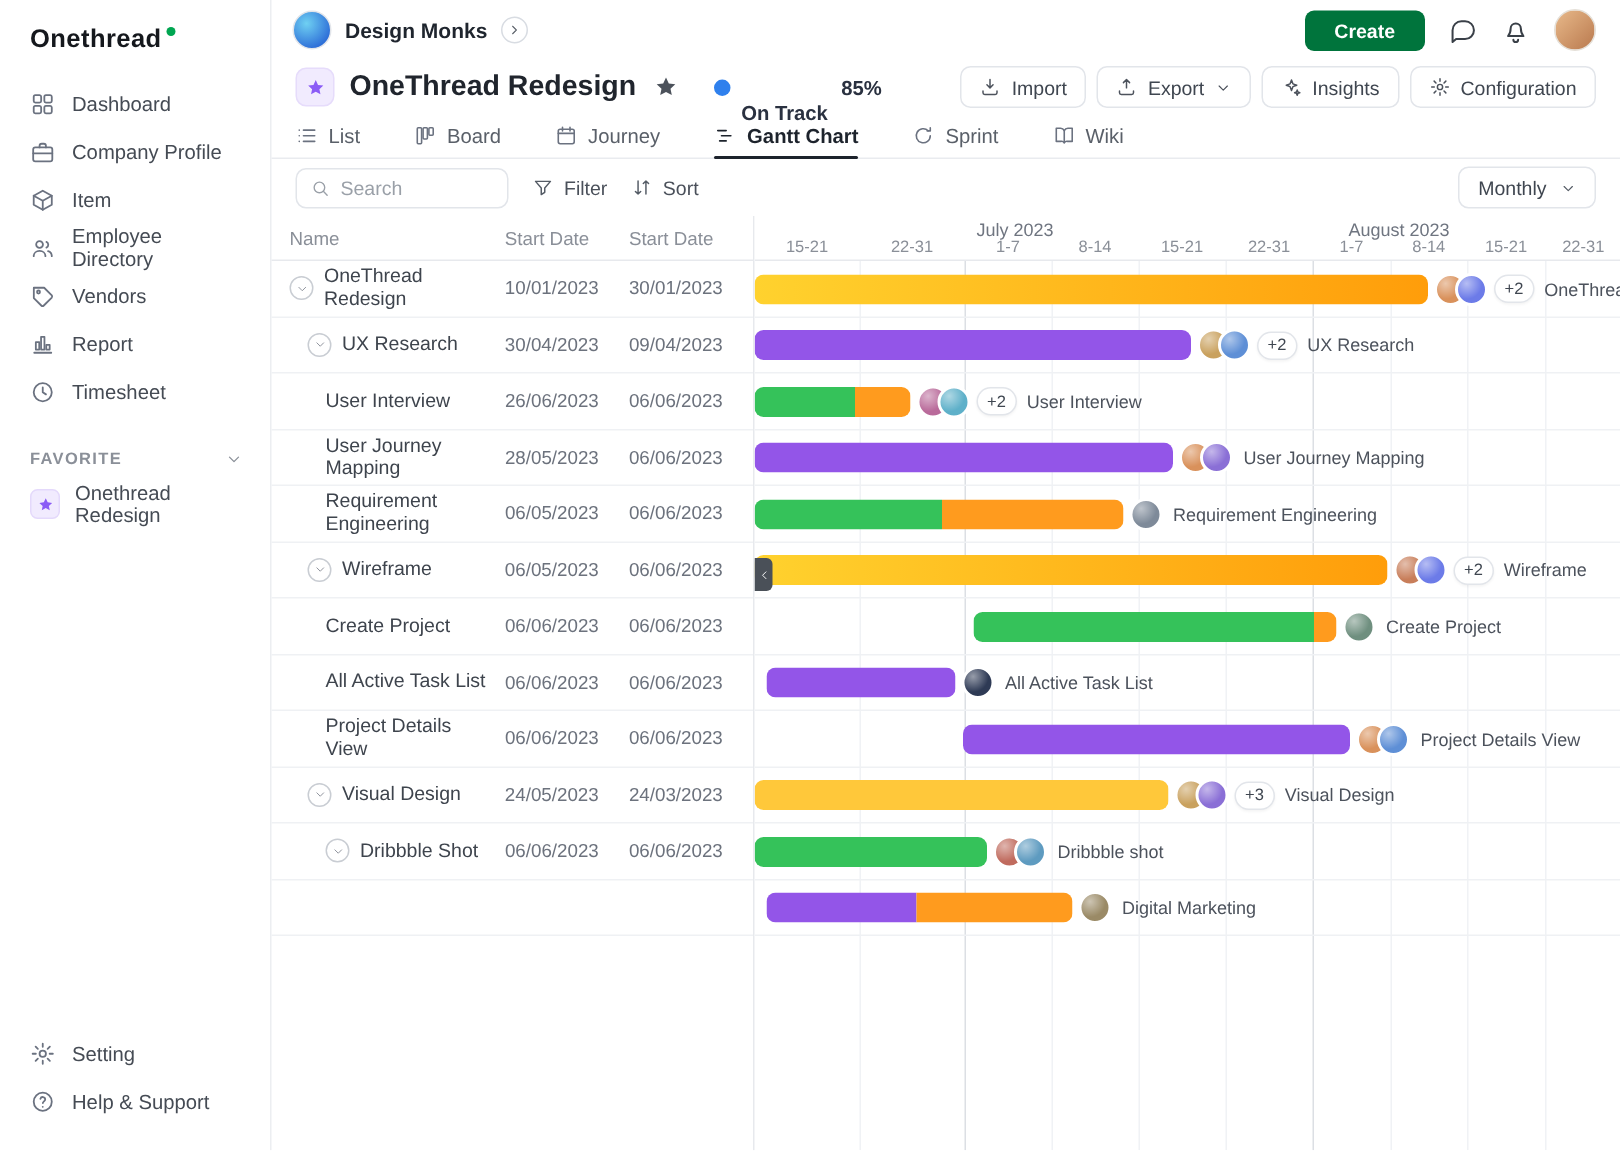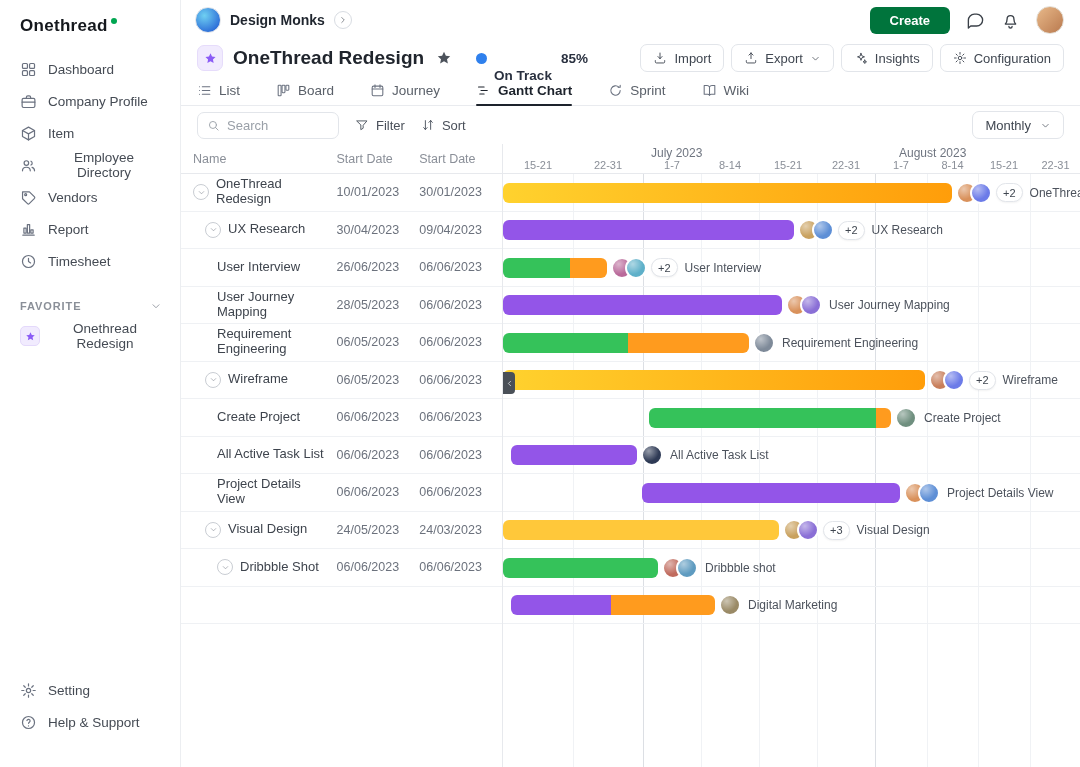--- a/index.html
+++ b/index.html
@@ -1,21 +1,21 @@
 <!DOCTYPE html>
 <html style="--accent-green: #00A651; --create-green: #00743C; --status-blue: #2F80ED; --amber-from: #FFD22E; --amber-to: #FF9D0A; --gold: #FFC83A; --purple: #9355E8; --green: #35C25A; --orange: #FF9B1E; --favorite-purple: #8B5CF6;"><head>
 <meta charset="utf-8">
 <style>
   * { margin:0; padding:0; box-sizing:border-box; }
   html,body { background:#fff; }
   body { font-family:"Liberation Sans", sans-serif; color:#2a2f36; }
   .app { width:1080px; height:767px; display:flex; overflow:hidden; background:#fff; }
 
   
-  .sidebar { width:181px; flex:none; border-right:1px solid #ECEEF1; display:flex; flex-direction:column; padding:14px 0 28px;text-align:center; }
+  .sidebar { width:181px; flex:none; border-right:1px solid #ECEEF1; display:flex; flex-direction:column; padding:14px 0 16px; }
   .logo { padding:2px 20px 16px; display:flex; align-items:flex-start; gap:3px; }
   .logo-text { font-weight:800; font-size:17px; letter-spacing:.3px; color:#15181d; }
   .logo-dot { width:6px; height:6px; border-radius:50%; background:var(--accent-green); margin-top:2px; }
   .nav-item { display:flex; align-items:center; gap:11px; height:30px; padding:0 12px; margin:2px 8px; border-radius:7px; font-size:13.5px; color:#454b54; cursor:pointer; }
   .nav-item.active { background:#F2F4F6; border:1px solid #E6E9ED; }
   .nav-item .icon { width:17px; height:17px; color:#6B7280; flex:none; }
   .icon { display:inline-flex; width:16px; height:16px; }
   .icon svg { display:block; width:100%; height:100%; }
   .fav-header { display:flex; align-items:center; justify-content:space-between; padding:0 18px 0 20px; margin-top:16px; height:24px; font-size:11px; letter-spacing:.9px; font-weight:700; color:#8A8F98; cursor:pointer; }
   .fav-header .icon { width:12px; height:12px; color:#8A8F98; }

